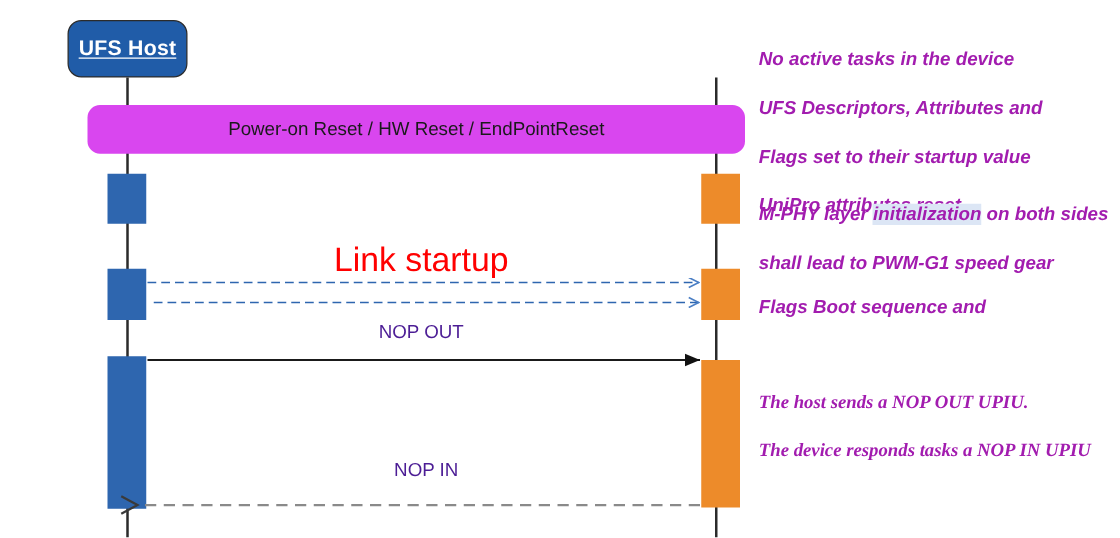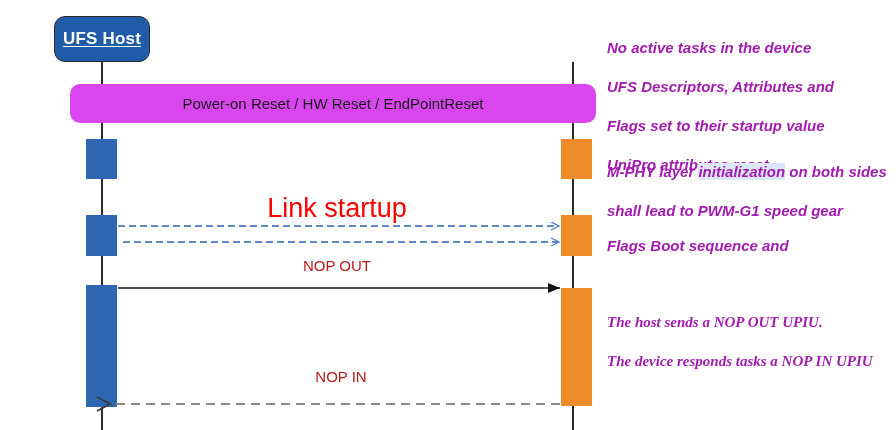--- a/index.html
+++ b/index.html
@@ -94,21 +94,21 @@
     position: absolute;
     left: 0; top: 0;
     width: 896px; height: 430px;
     pointer-events: none;
   }
 
   
   .msg-label {
     position: absolute;
     font-size: 15px;
-    color: #b91c1c;
+    color: #4c1d95;
     white-space: nowrap;
   }
   .label-linkstartup {
     left: 0; top: 193px;
     width: 594px;
     text-align: center;
     font-size: 27px;
     color: #FF0000;
   }
   .label-nopout {

